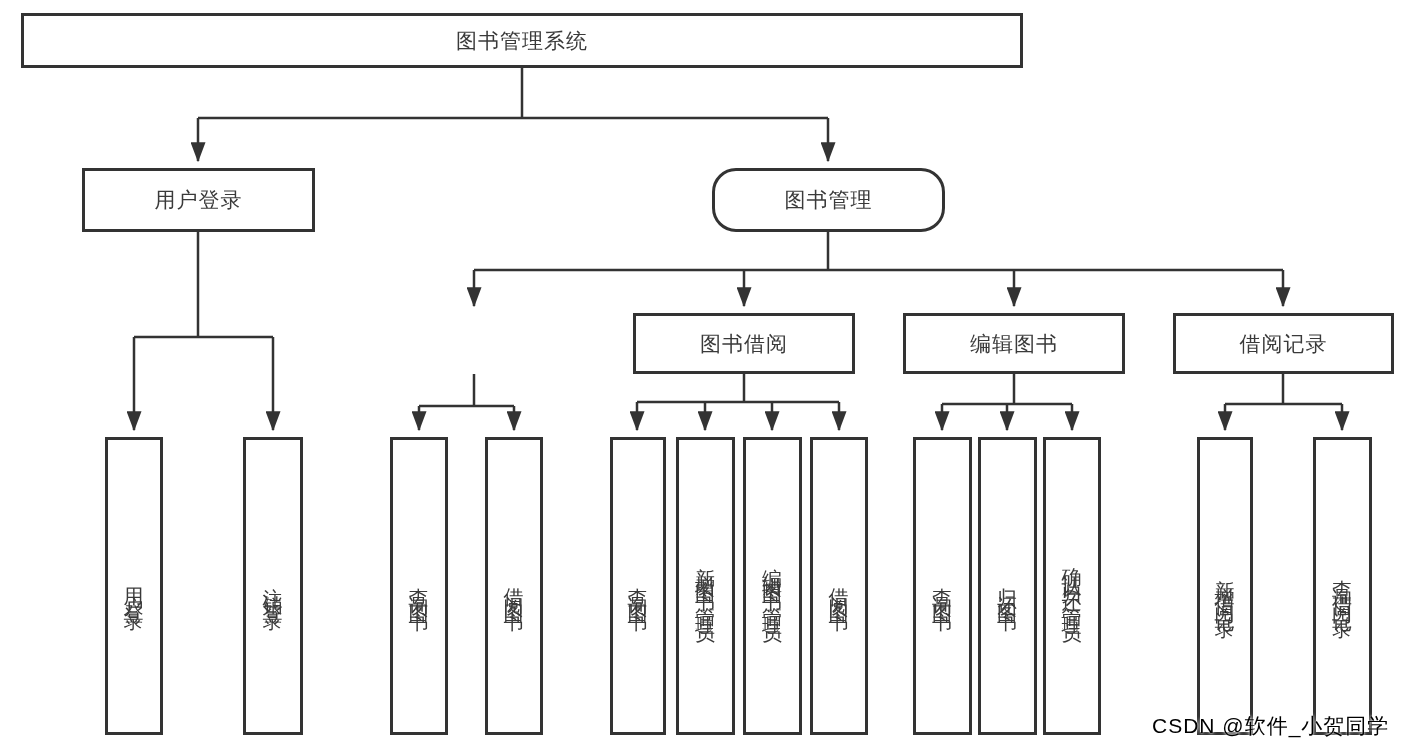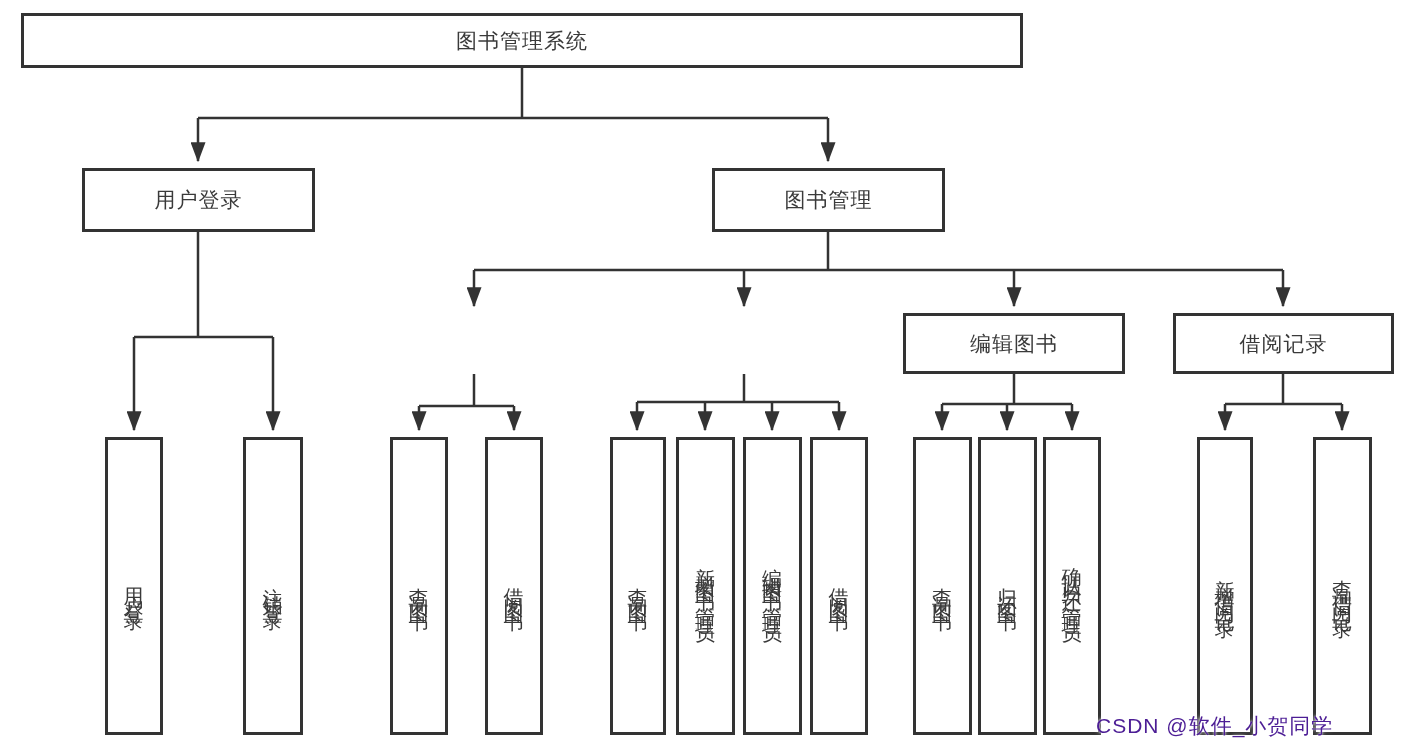--- a/index.html
+++ b/index.html
@@ -28,23 +28,23 @@
   .v-node{
     writing-mode:vertical-rl;
     text-orientation:mixed;
     font-size:20px;
     letter-spacing:8px;
     line-height:1;
     padding-top:4px;
   }
   #watermark{
     position:absolute;
-    left:1096px;top:712px;
+    left:1152px;top:712px;
     font-size:21px;
-    color:#4c1d95;
+    color:#000000;
     text-shadow:0 0 2px #ffffff,0 0 4px #ffffff;
     white-space:nowrap;
     letter-spacing:1px;
   }
 </style>
 </head>
 <body>
 
 <div id="stage">
 
@@ -92,22 +92,23 @@
 
     <path class="ln" d="M1283 374 V404"></path>
     <path class="ln" d="M1225 404 H1342"></path>
     <path class="ln arrow" d="M1225 404 V430"></path>
     <path class="ln arrow" d="M1342 404 V430"></path>
   </svg>
 
   <div class="node h-node" style="left:21px;top:13px;width:1002px;height:55px;">图书管理系统</div>
 
   <div class="node h-node" style="left:82px;top:168px;width:233px;height:64px;">用户登录</div>
-  <div class="node h-node" style="left:712px;top:168px;width:233px;height:64px;">图书管理</div>
+  <div class="node h-node" style="left:712px;top:168px;width:233px;height:64px;border-radius:24px;">图书管理</div>
 
+  <div class="node h-node" style="left:633px;top:313px;width:222px;height:61px;">图书借阅</div>
   <div class="node h-node" style="left:903px;top:313px;width:222px;height:61px;">编辑图书</div>
   <div class="node h-node" style="left:1173px;top:313px;width:221px;height:61px;">借阅记录</div>
 
   <div class="node v-node" style="left:105px;top:437px;width:58px;height:298px;">用户登录</div>
   <div class="node v-node" style="left:243px;top:437px;width:60px;height:298px;">注销登录</div>
 
   <div class="node v-node" style="left:390px;top:437px;width:58px;height:298px;">查询图书</div>
   <div class="node v-node" style="left:485px;top:437px;width:58px;height:298px;">借阅图书</div>
 
   <div class="node v-node" style="left:610px;top:437px;width:56px;height:298px;">查询图书</div>

